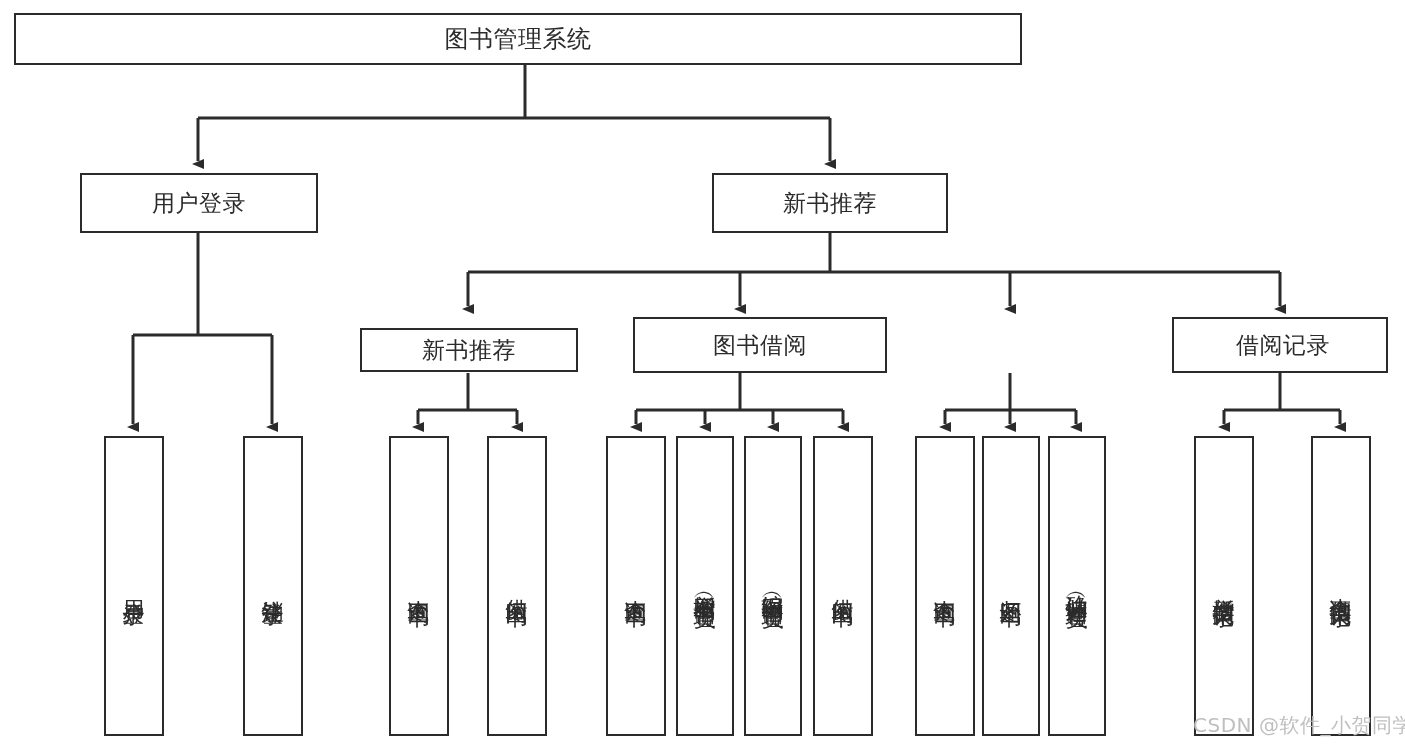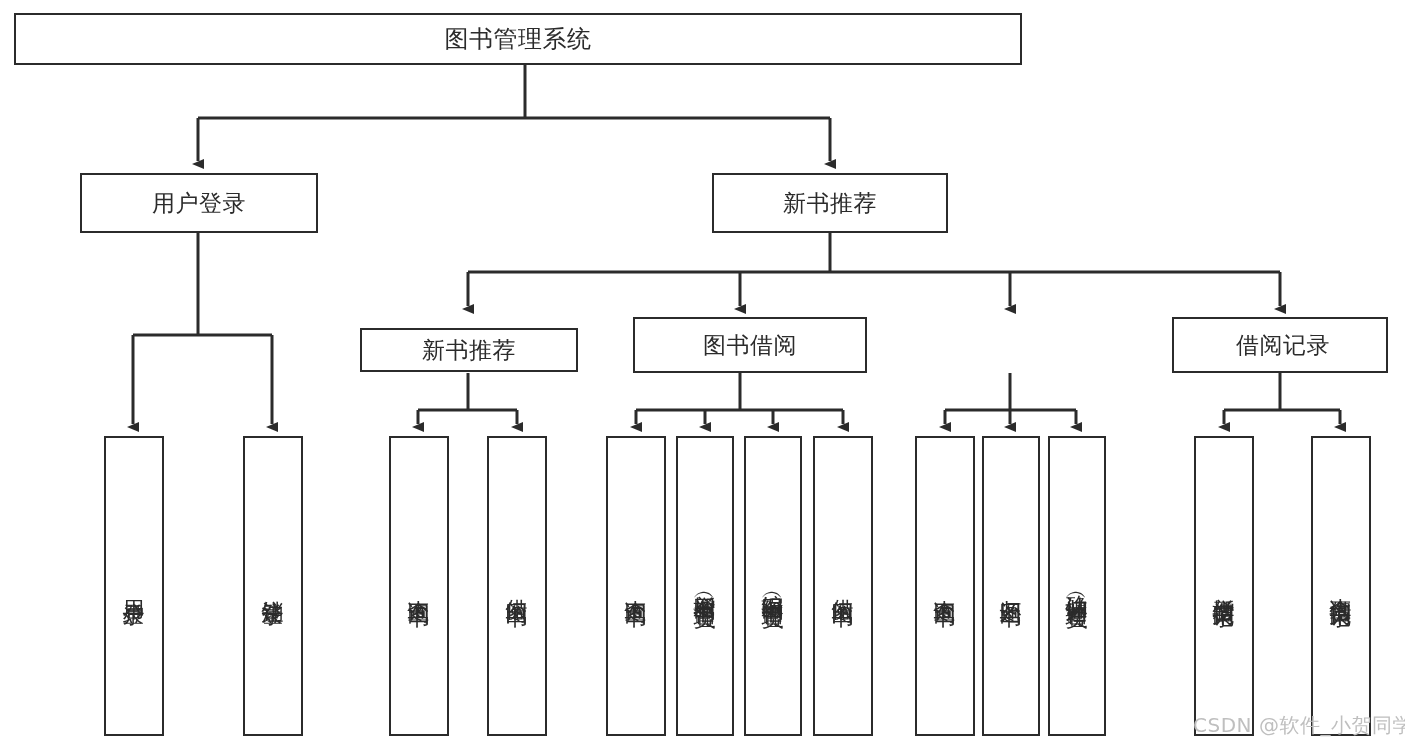--- a/index.html
+++ b/index.html
@@ -126,21 +126,21 @@
       <path d="M1340,410 L1340,424" marker-end="url(#arrow)"></path>
     </g>
   </svg>
 
   <div class="node horiz root" style="left:14px; top:13px; width:1008px; height:52px;">图书管理系统</div>
 
   <div class="node horiz" style="left:80px; top:173px; width:238px; height:60px;">用户登录</div>
   <div class="node horiz" style="left:712px; top:173px; width:236px; height:60px;">新书推荐</div>
 
   <div class="node horiz" style="left:360px; top:328px; width:218px; height:44px;">新书推荐</div>
-  <div class="node horiz" style="left:633px; top:317px; width:234px; height:56px;">图书借阅</div>
+  <div class="node horiz" style="left:633px; top:317px; width:254px; height:56px;">图书借阅</div>
   <div class="node horiz" style="left:1172px; top:317px; width:216px; height:56px;padding-left:6px;">借阅记录</div>
 
   <div class="node vert" style="left:104px; top:436px; width:60px; height:300px;">
     <span class="vlabel">用户登录</span>
   </div>
   <div class="node vert" style="left:243px; top:436px; width:60px; height:300px;">
     <span class="vlabel">注销登录</span>
   </div>
 
   <div class="node vert" style="left:389px; top:436px; width:60px; height:300px;">

